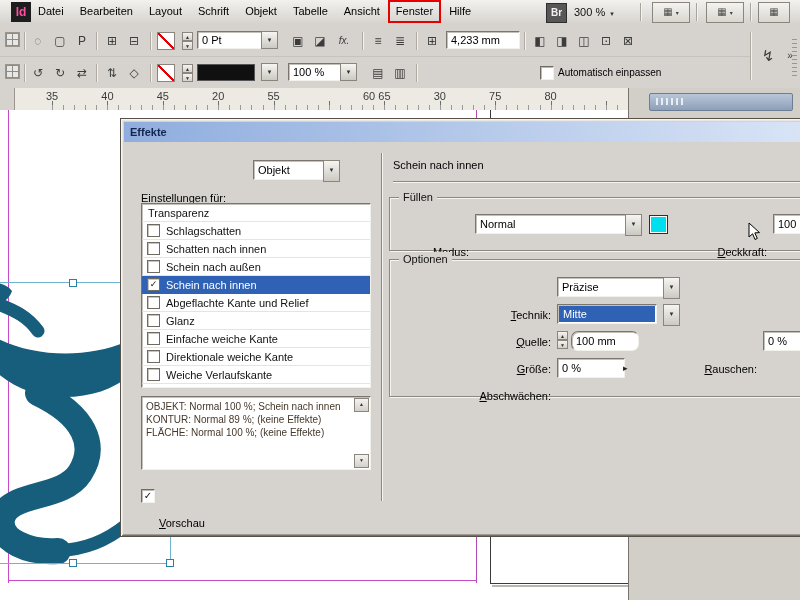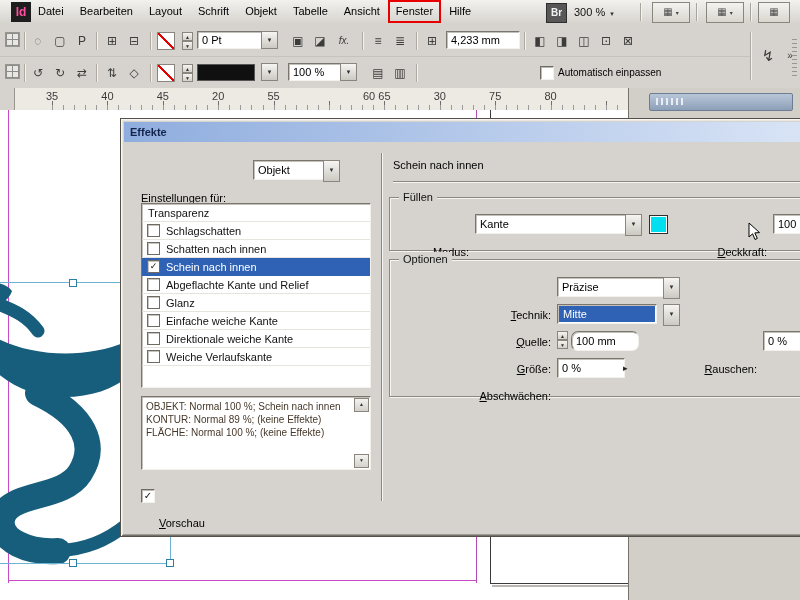--- a/index.html
+++ b/index.html
@@ -261,20 +261,24 @@
     <div class="listbox" style="left:20px;top:84px;width:228px;height:183px;">
         <div class="lrow lhead">Transparenz</div>
         <div class="lrow">
           <span class="lcb"></span>
           <span class="llab">Schlagschatten</span>
         </div>
         <div class="lrow">
           <span class="lcb"></span>
           <span class="llab">Schatten nach innen</span>
         </div>
+        <div class="lrow">
+          <span class="lcb"></span>
+          <span class="llab">Schein nach außen</span>
+        </div>
         <div class="lrow sel">
           <span class="lcb">✓</span>
           <span class="llab">Schein nach innen</span>
         </div>
         <div class="lrow">
           <span class="lcb"></span>
           <span class="llab">Abgeflachte Kante und Relief</span>
         </div>
         <div class="lrow">
           <span class="lcb"></span>
@@ -309,21 +313,21 @@
 
     <div class="vdiv" style="left:260px;top:34px;height:348px;"></div>
 
     <span class="dlab" style="left:272px;top:36px;">Schein nach innen</span>
     <div class="hline" style="left:272px;top:62px;width:412px;"></div>
 
     <div class="grp" style="left:268px;top:78px;width:418px;height:52px;">
       <span class="legend">Füllen</span>
     </div>
     <span class="rlab accel" style="left:290px;top:95px;width:58px;">Modus:</span>
-    <div class="field" style="left:354px;top:95px;width:142px;height:18px;line-height:18px;">Kante</div>
+    <div class="field" style="left:354px;top:95px;width:142px;height:18px;line-height:18px;">Normal</div>
     <div class="darr" style="left:504px;top:95px;height:20px;line-height:19px;">▼</div>
     <div class="swatch" style="left:528px;top:96px;width:17px;height:17px;background:#00dff0;"></div>
     <span class="rlab accel" style="left:570px;top:95px;width:76px;">Deckkraft:</span>
     <div class="field" style="left:652px;top:95px;width:44px;height:18px;line-height:18px;">100</div>
 
     <div class="grp" style="left:268px;top:140px;width:418px;height:136px;">
       <span class="legend">Optionen</span>
     </div>
     <span class="rlab accel" style="left:352px;top:158px;width:78px;">Technik:</span>
     <div class="field" style="left:436px;top:158px;width:98px;height:18px;line-height:18px;">Präzise</div>

